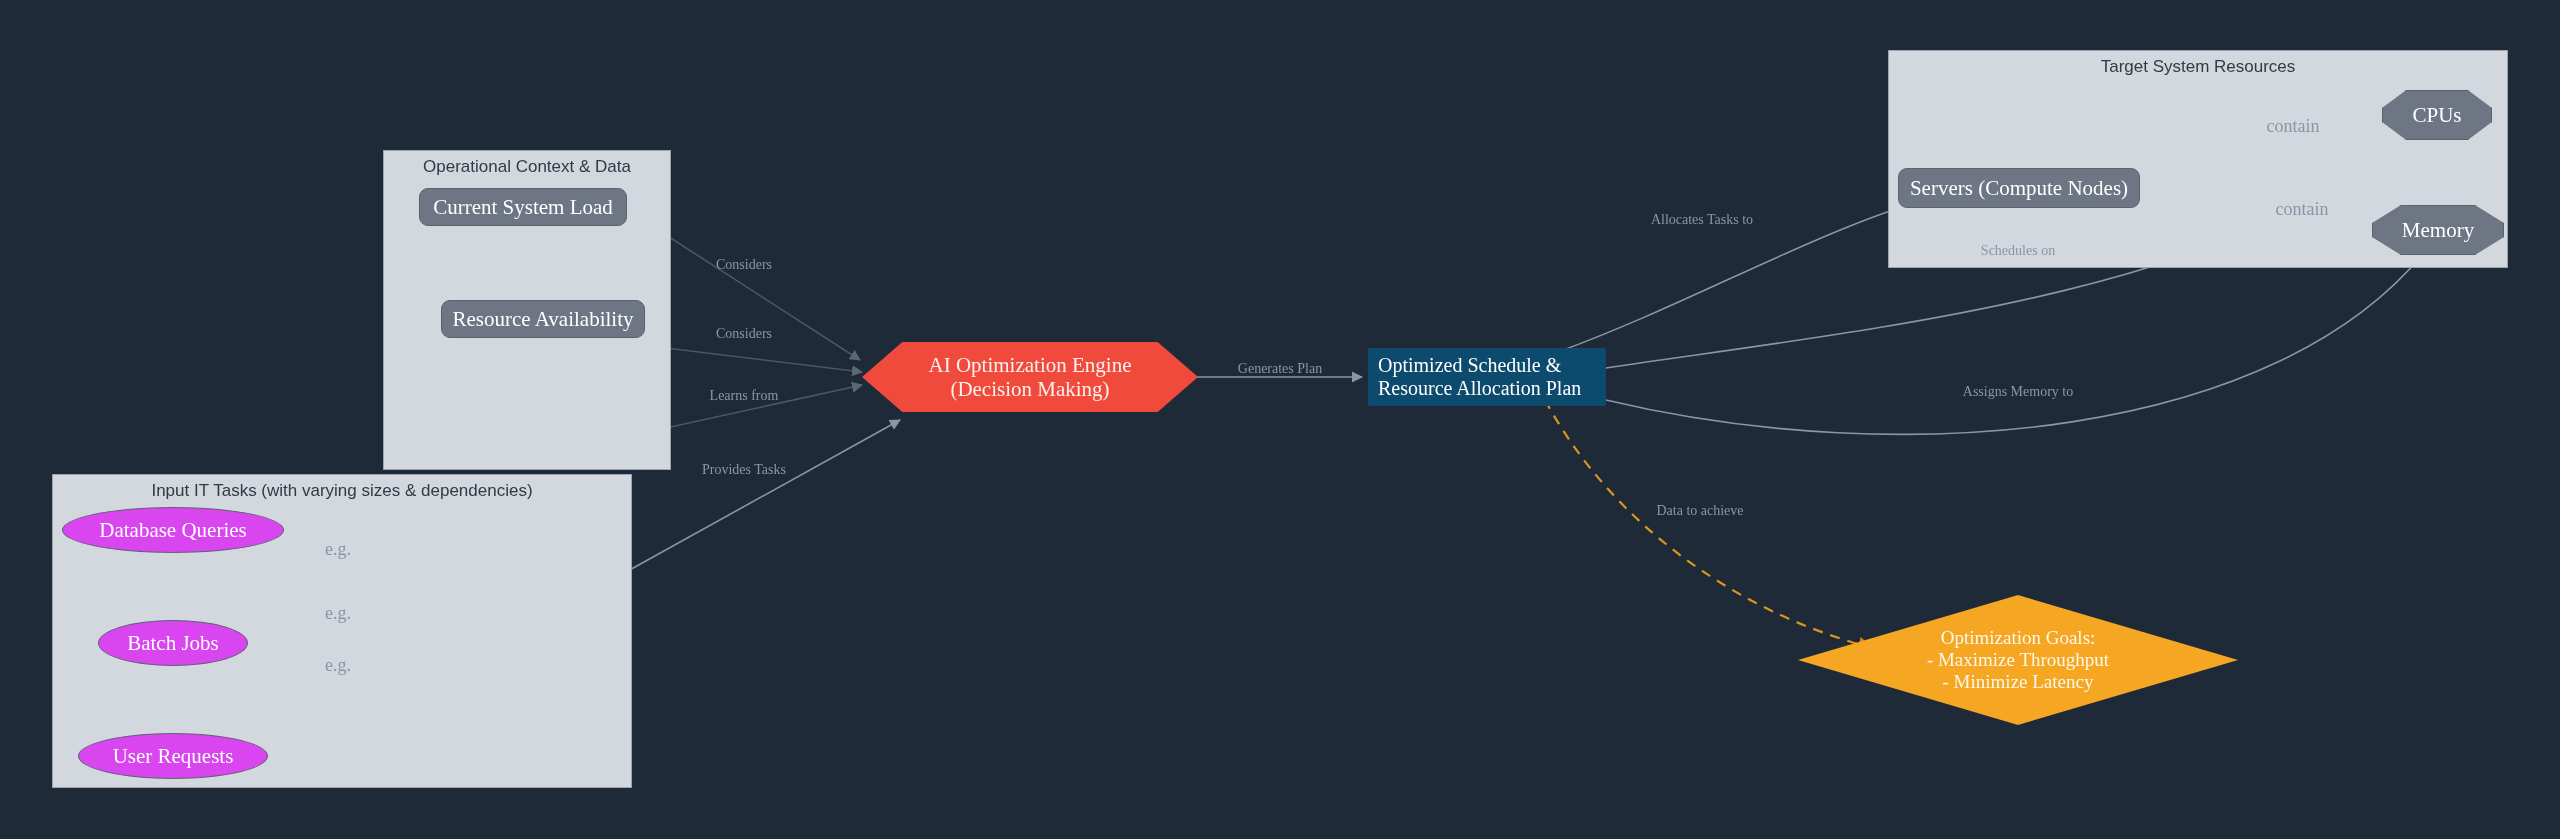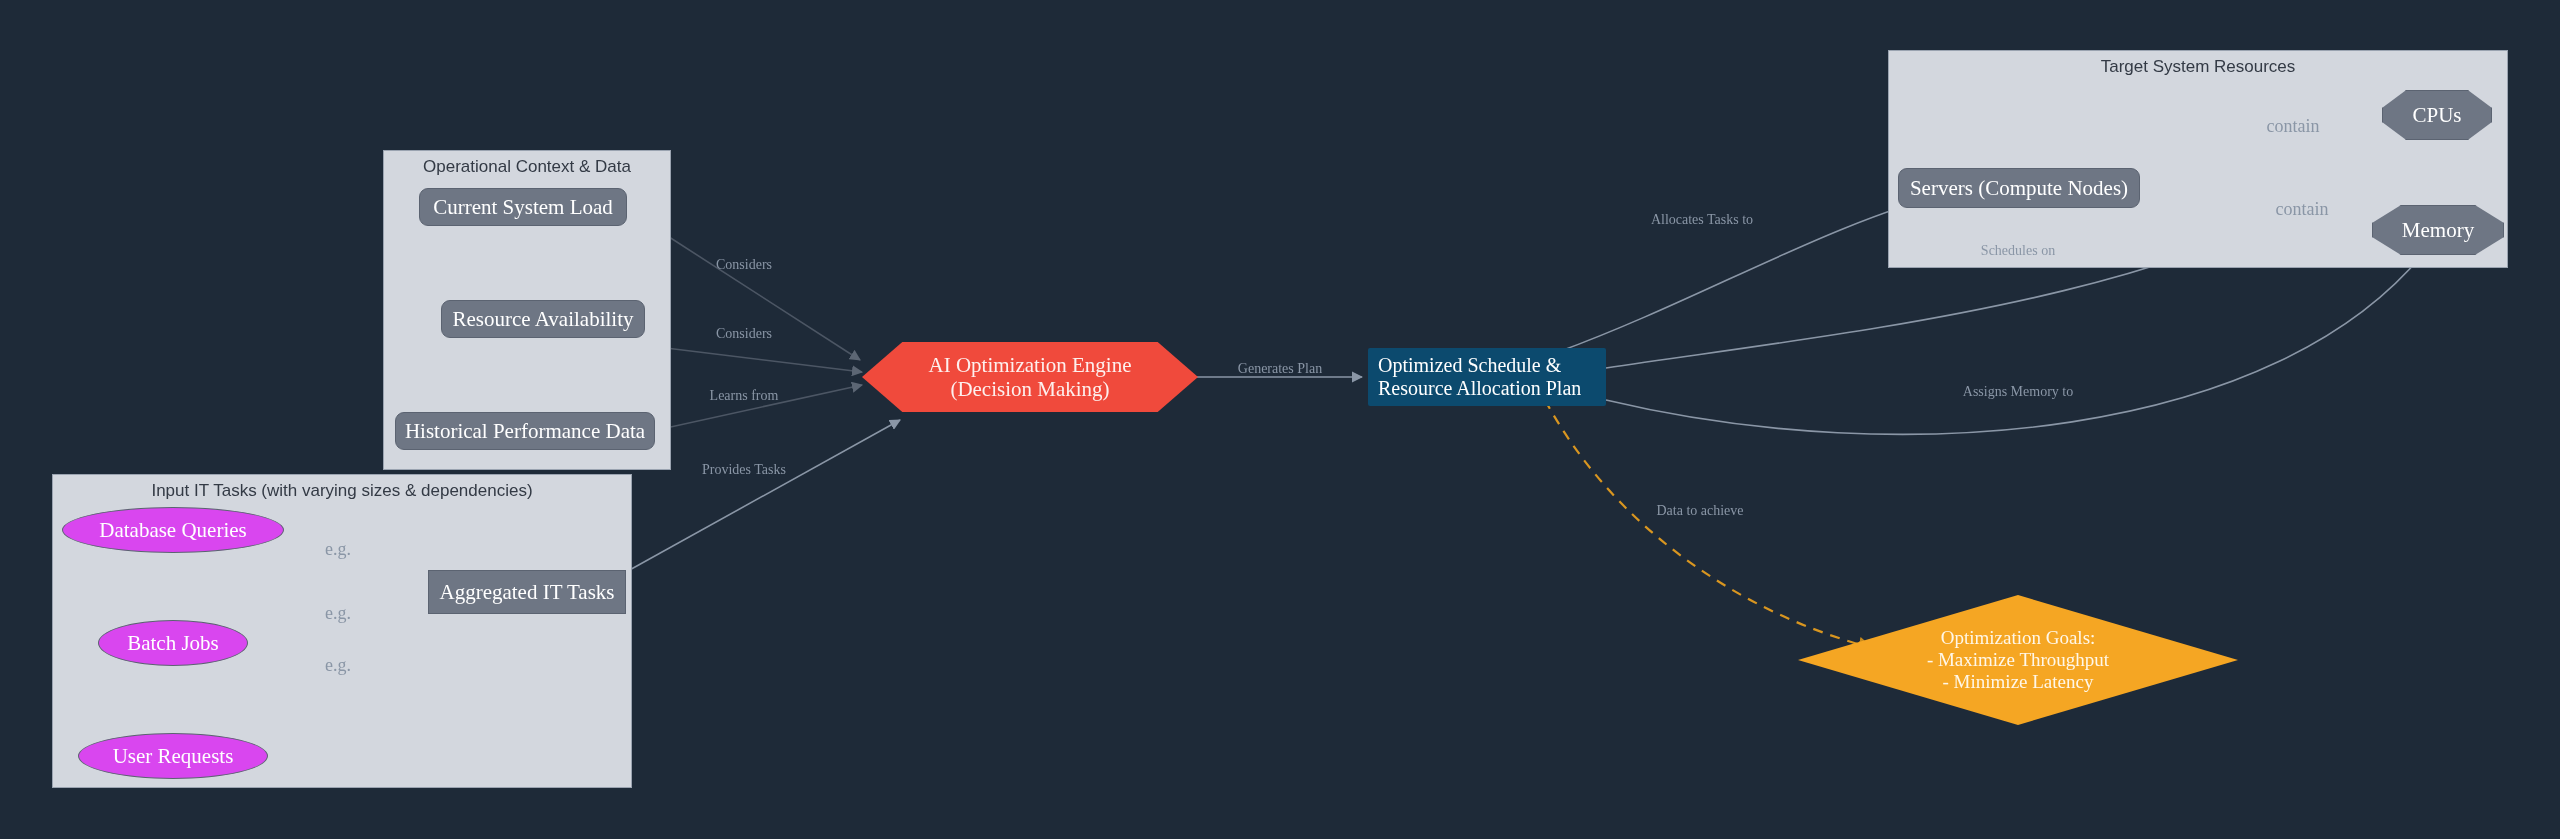--- a/index.html
+++ b/index.html
@@ -157,29 +157,27 @@
   <div class="cluster-title" style="left:52px; top:481px; width:580px;">Input IT Tasks (with varying sizes &amp; dependencies)</div>
 
   <div class="cluster" style="left:1888px; top:50px; width:620px; height:218px;">
   </div>
   <div class="cluster-title" style="left:1888px; top:57px; width:620px;">Target System Resources</div>
 
   <div class="node n-round" style="left:419px; top:188px; width:208px; height:38px; font-size:21px;">Current System Load</div>
 
   <div class="node n-round" style="left:421px; top:300px; width:204px; height:38px; font-size:21px;margin-left:20px;">Resource Availability</div>
 
-  <div class="node n-round" style="left:395px; top:412px; width:260px; height:38px; font-size:21px;">Historical Performance Data</div>
 
   <div class="node n-ellipse" style="left:62px; top:507px; width:222px; height:46px; font-size:21px;">Database Queries</div>
 
   <div class="node n-ellipse" style="left:98px; top:620px; width:150px; height:46px; font-size:21px;">Batch Jobs</div>
 
   <div class="node n-ellipse" style="left:78px; top:733px; width:190px; height:46px; font-size:21px;">User Requests</div>
 
-  <div class="node n-rect" style="left:428px; top:570px; width:198px; height:44px; font-size:21px;">Aggregated IT Tasks</div>
 
   <div class="node n-hex" style="left:862px; top:342px; width:336px; height:70px; font-size:21px; flex-direction:column;">
     <span>AI Optimization Engine</span>
     <span>(Decision Making)</span>
   </div>
 
   <div class="node n-green" style="left:1368px; top:348px; width:238px; height:58px; font-size:20px; flex-direction:column; align-items:flex-start; padding-left:10px; justify-content:center;">
     <span>Optimized Schedule &amp;</span>
     <span>Resource Allocation Plan</span>
   </div>

